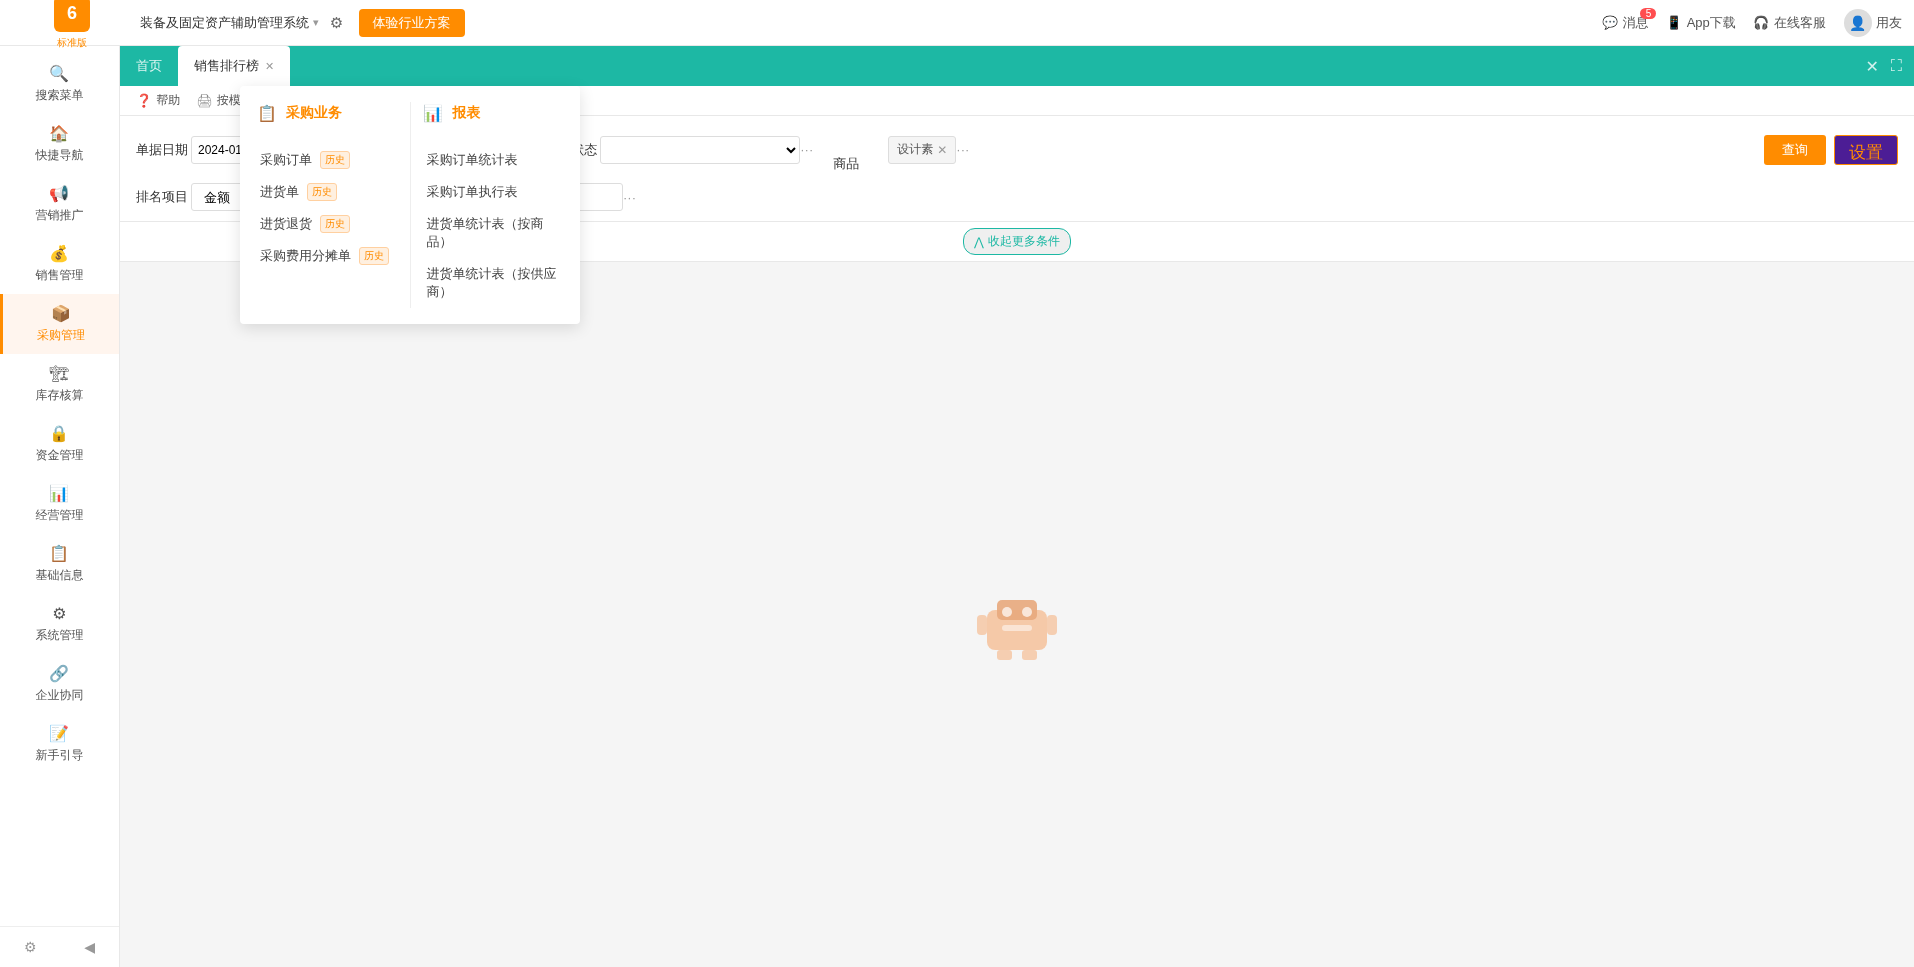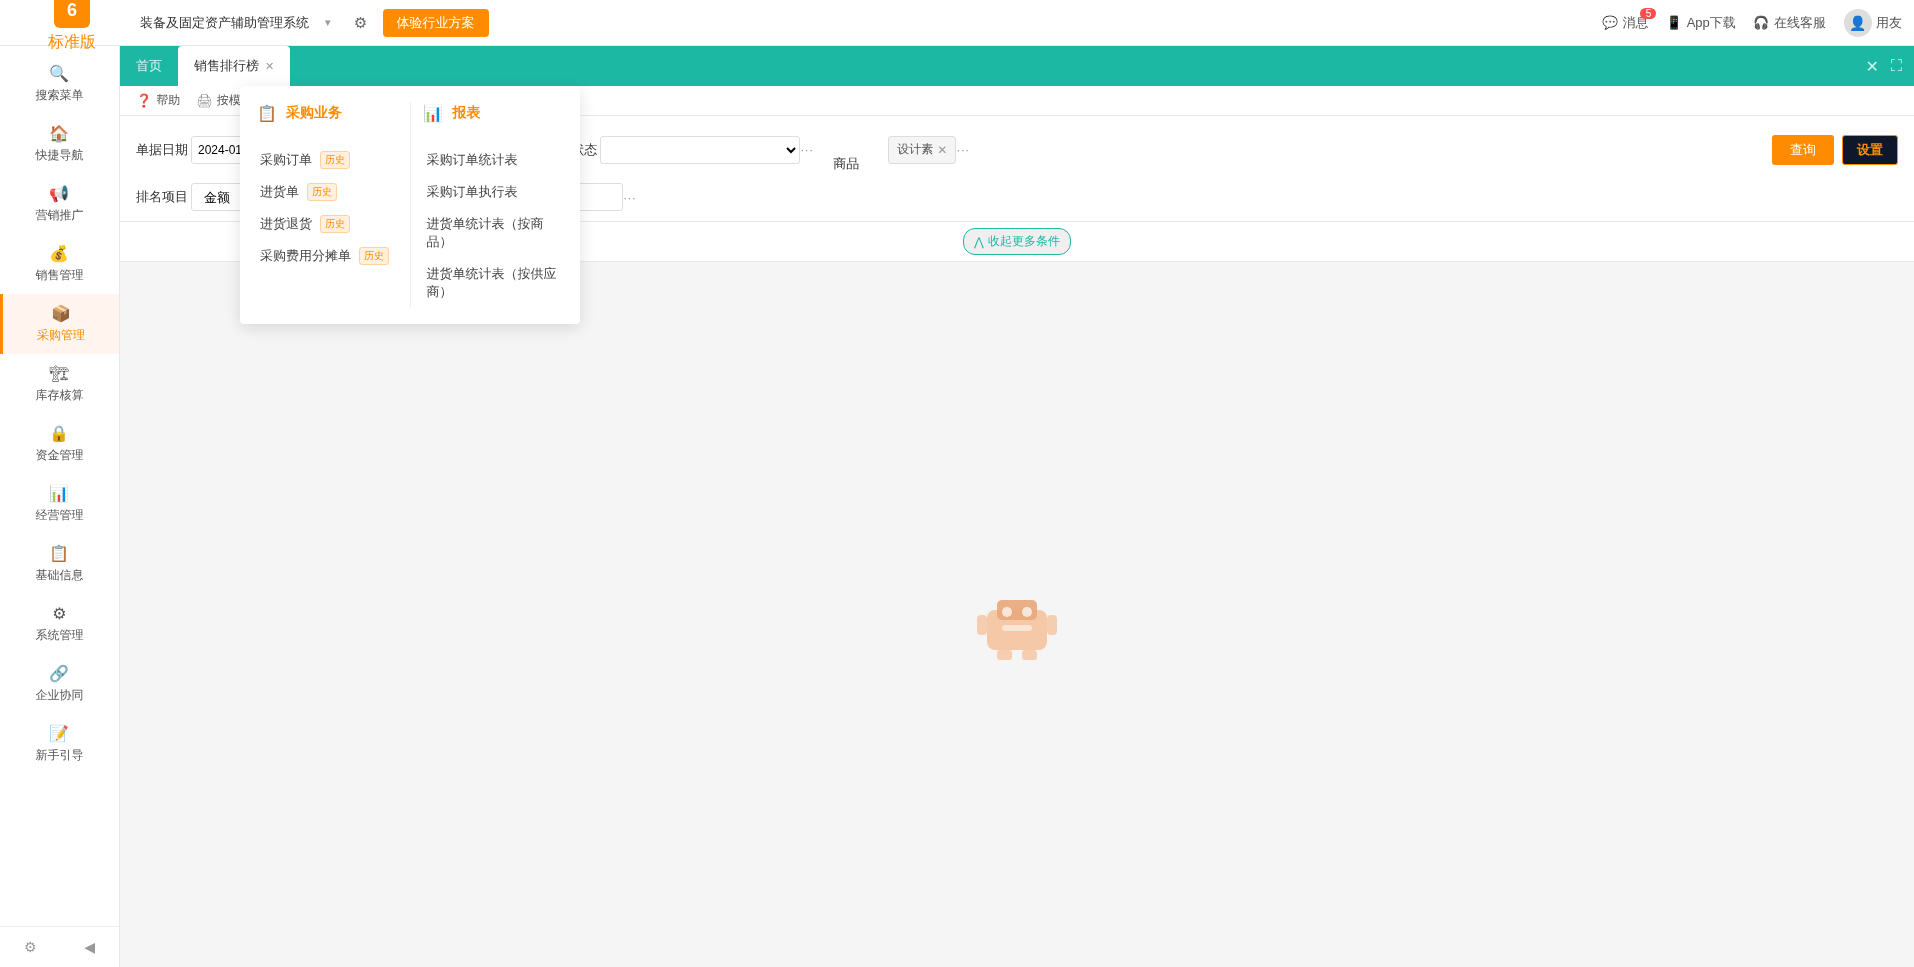--- a/index.html
+++ b/index.html
@@ -29,29 +29,29 @@
       background: #ff8c00;
       border-radius: 6px;
       display: flex;
       align-items: center;
       justify-content: center;
       color: #fff;
       font-size: 18px;
       font-weight: bold;
     }
     .logo-tag {
-      font-size: 16px;
+      font-size: 10px;
       color: #ff8c00;
       margin-top: 4px;
     }
     .system-title-area {
       display: flex;
       align-items: center;
       margin-left: 8px;
-      gap: 16px;
+      gap: 4px;
     }
     .system-title {
       font-size: 13px;
       color: #333;
     }
     .title-dropdown {
       color: #999;
       cursor: pointer;
       font-size: 11px;
     }
@@ -289,29 +289,28 @@
       background: #ff8c00;
       color: #fff;
       border: none;
       border-radius: 3px;
       padding: 5px 18px;
       cursor: pointer;
       font-size: 13px;
       height: 30px;
     }
     .btn-set {
-      background: #0f172a;
+      background: #4c1d95;
       color: #ff8c00;
       border: 1px solid #ff8c00;
       border-radius: 3px;
       padding: 5px 14px;
       cursor: pointer;
-      font-size: 13px;
+      font-size: 17px;
       height: 30px;
-      font-weight: bold;
     }
     .toolbar {
       display: flex;
       align-items: center;
       gap: 16px;
       padding: 6px 16px;
       background: #fff;
       border-bottom: 1px solid #e8e8e8;
     }
     .toolbar-item {

